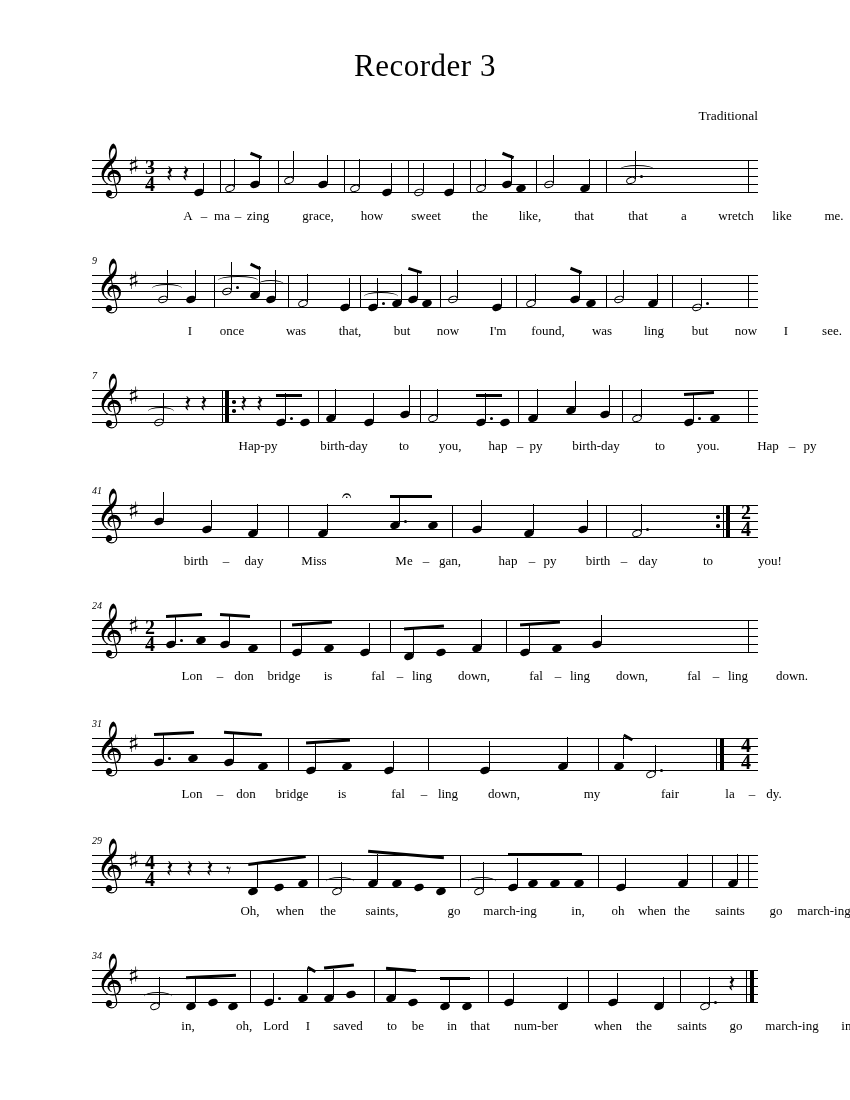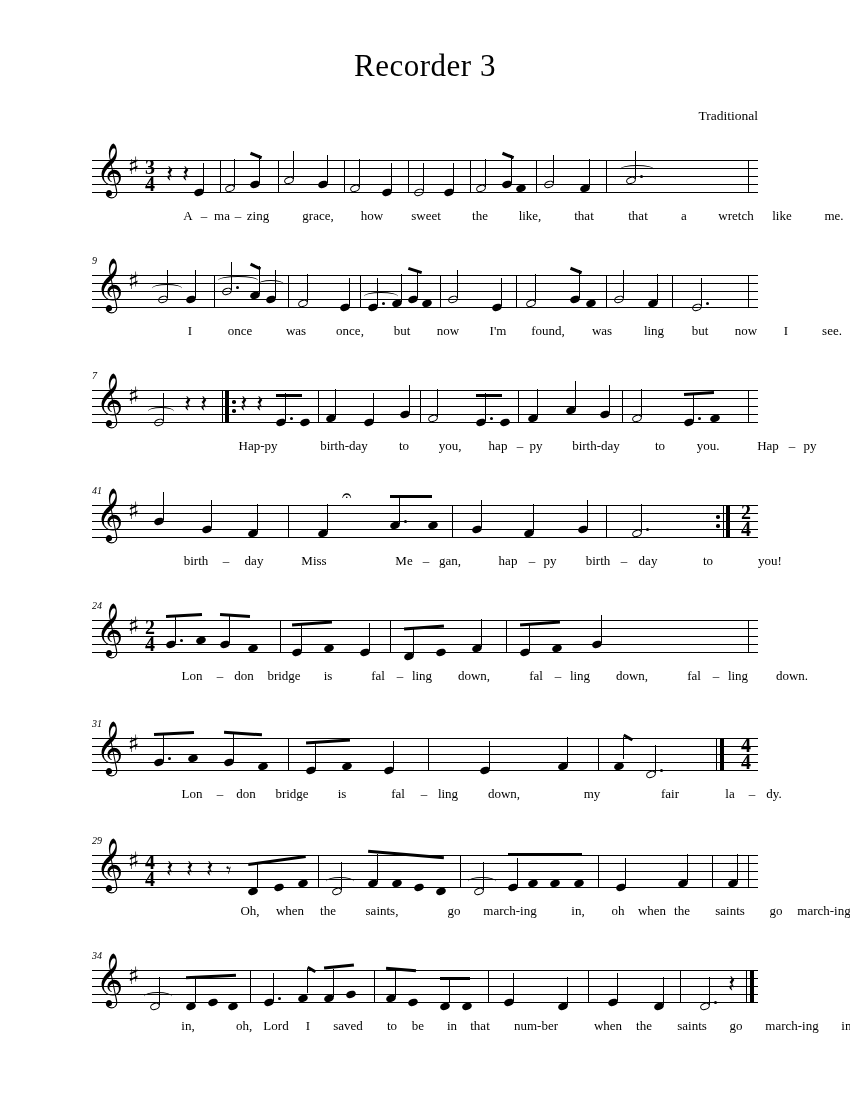--- a/index.html
+++ b/index.html
@@ -377,23 +377,23 @@
     <div class="note hollow" style="left:600px; top:28.5px;"></div>
     <div class="stem" style="left:609px; top:3px; height:28px;"></div>
     <div class="dot-aug" style="left:614px; top:27px;"></div>
 
     <div class="end-bar" style="left:656px;">
       <div class="thin"></div>
     </div>
 
     <div class="lyrics" style="top:48px;">
       <span class="lyric" style="left:98px;">I</span>
-      <span class="lyric" style="left:148px;">once</span>
+      <span class="lyric" style="left:140px;">once</span>
       <span class="lyric" style="left:204px;">was</span>
-      <span class="lyric" style="left:258px;">once,</span>
+      <span class="lyric" style="left:258px;">that,</span>
       <span class="lyric" style="left:310px;">but</span>
       <span class="lyric" style="left:356px;">now</span>
       <span class="lyric" style="left:406px;">I'm</span>
       <span class="lyric" style="left:456px;">found,</span>
       <span class="lyric" style="left:510px;">was</span>
       <span class="lyric" style="left:562px;">ling</span>
       <span class="lyric" style="left:608px;">but</span>
       <span class="lyric" style="left:654px;">now</span>
       <span class="lyric" style="left:694px;">I</span>
       <span class="lyric" style="left:740px;">see.</span>

